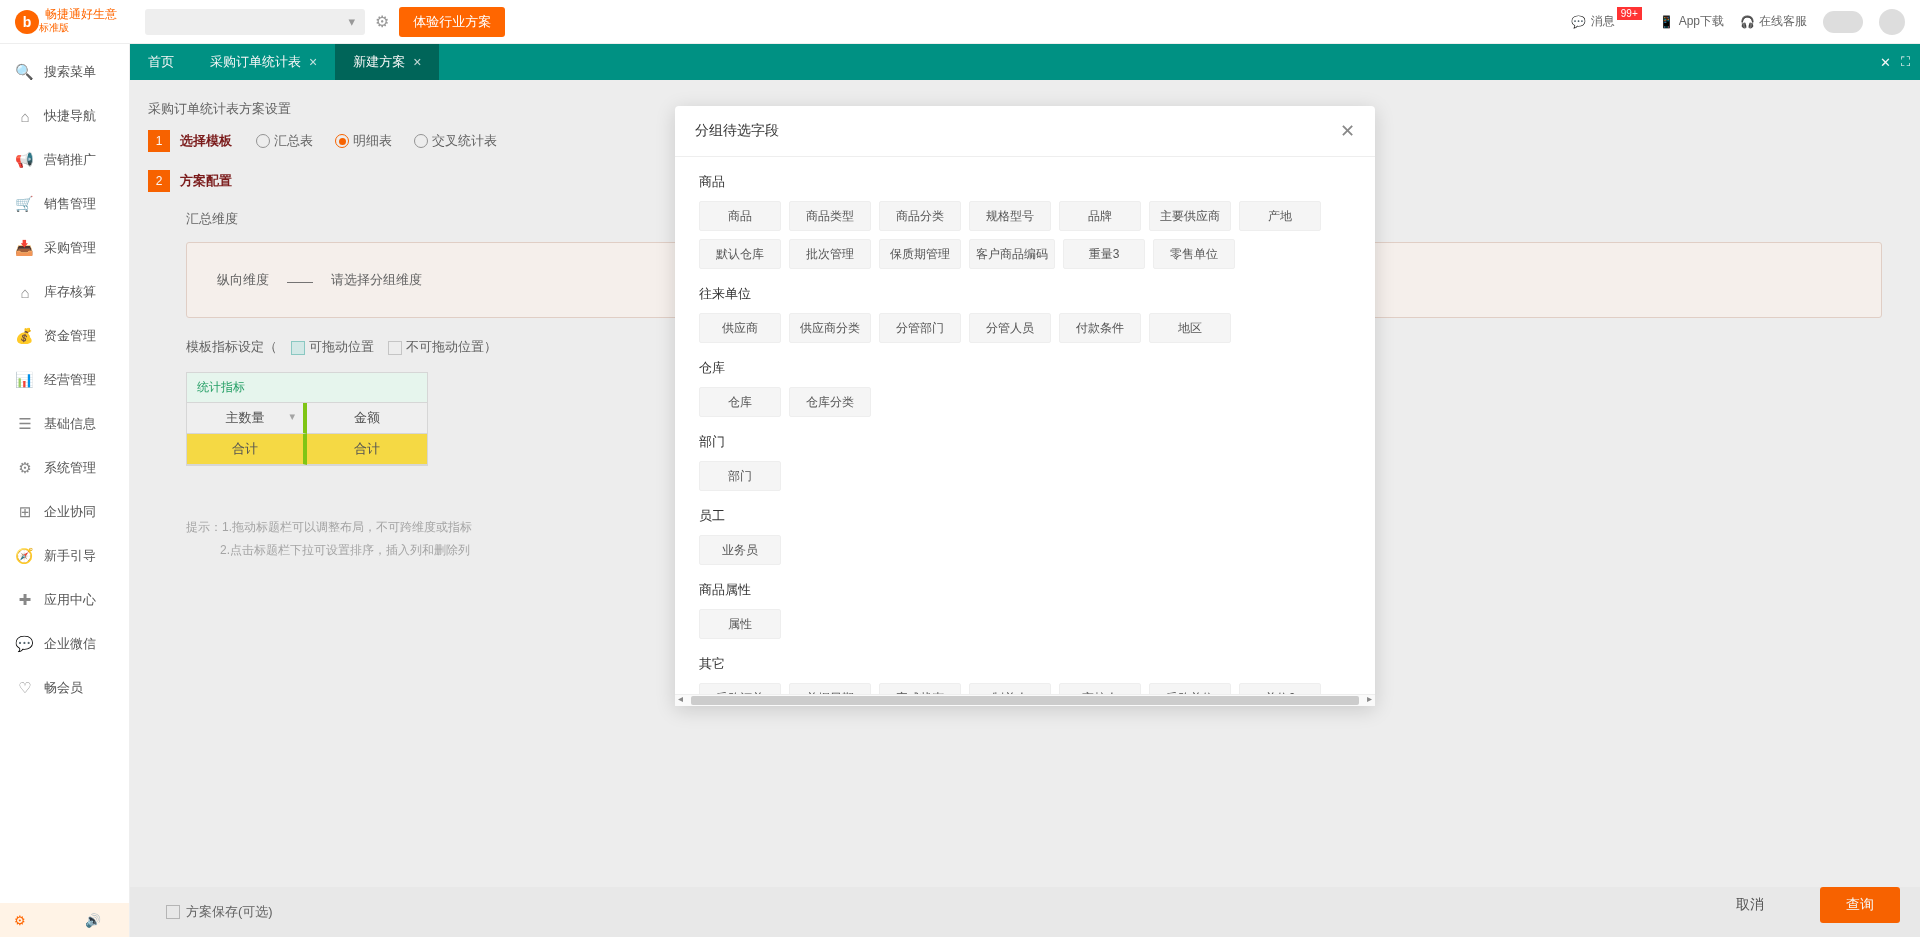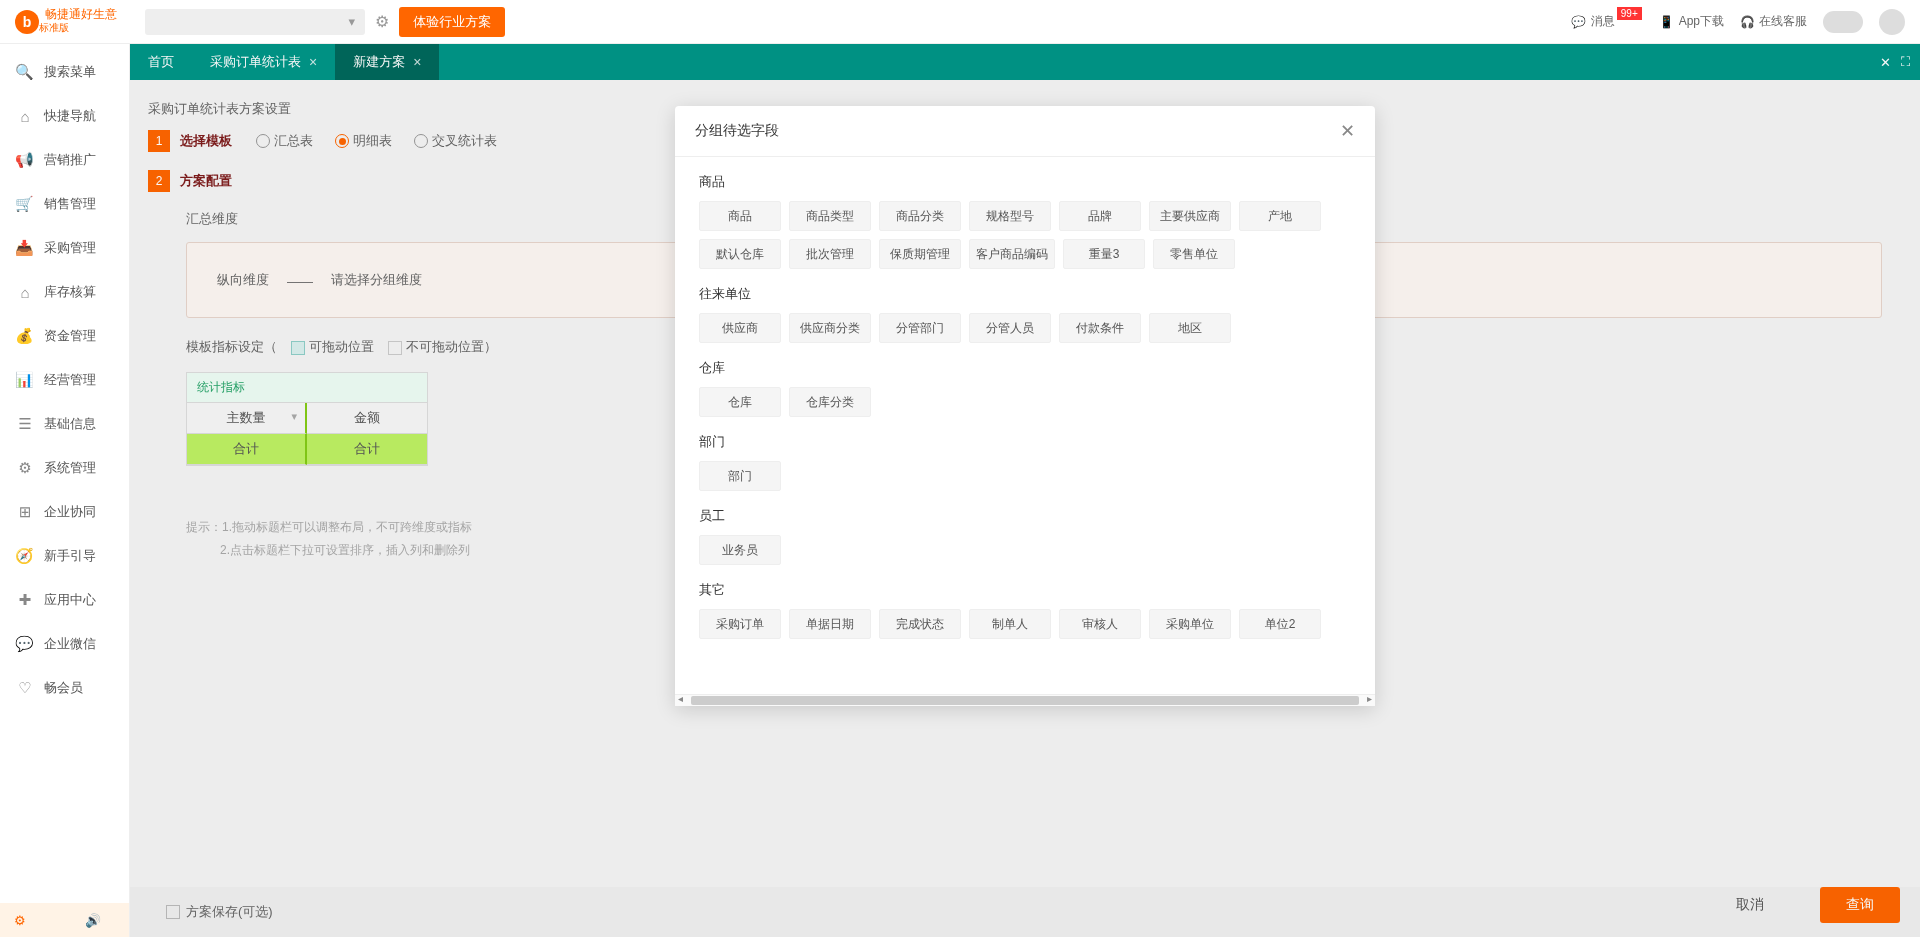--- a/index.html
+++ b/index.html
@@ -326,31 +326,31 @@
       color: #27a56a;
       font-size: 12px;
     }
     .stats-header-row, .stats-body-row {
       display: flex;
     }
     .stats-cell {
       width: 120px;
       text-align: center;
       padding: 6px 8px;
-      border-right: 2px solid #84cc16;
+      border-right: 4px solid #84cc16;
       border-bottom: 1px solid #ddd;
       color: #555;
       background: #f7f7f7;
       position: relative;
     }
     .stats-cell:last-child {
       border-right: none;
     }
     .stats-body-row .stats-cell {
-      background: #bef264;
+      background: #fde047;
     }
     .cell-dropdown {
       position: absolute;
       right: 8px;
       top: 7px;
       color: #aaa;
       font-size: 11px;
     }
 
     .hints {
@@ -766,20 +766,26 @@
                   <div class="chip">部门</div>
                 </div>
               </div>
               <div class="field-group">
                 <div class="field-group-title">员工</div>
                 <div class="field-chips">
                   <div class="chip">业务员</div>
                 </div>
               </div>
               <div class="field-group">
+                <div class="field-group-title">商品属性</div>
+                <div class="field-chips">
+                  <div class="chip">属性</div>
+                </div>
+              </div>
+              <div class="field-group">
                 <div class="field-group-title">其它</div>
                 <div class="field-chips">
                   <div class="chip">采购订单</div>
                   <div class="chip">单据日期</div>
                   <div class="chip">完成状态</div>
                   <div class="chip">制单人</div>
                   <div class="chip">审核人</div>
                   <div class="chip">采购单位</div>
                   <div class="chip">单位2</div>
                 </div>

